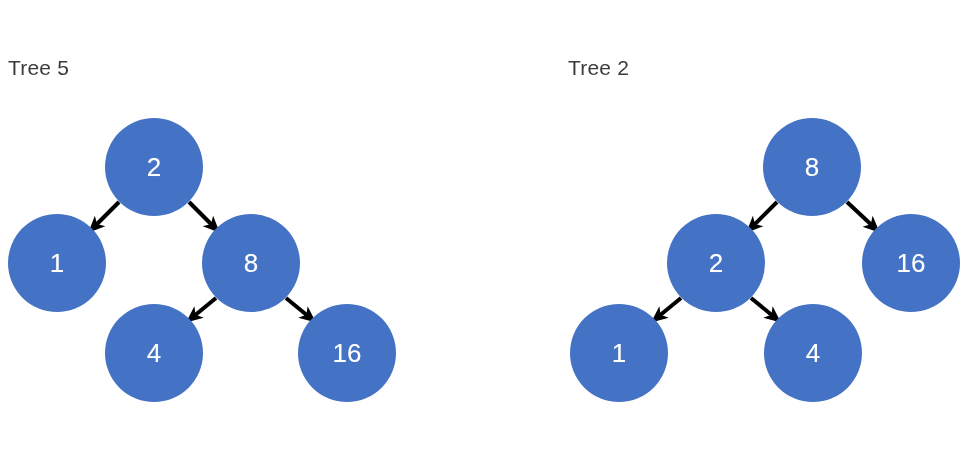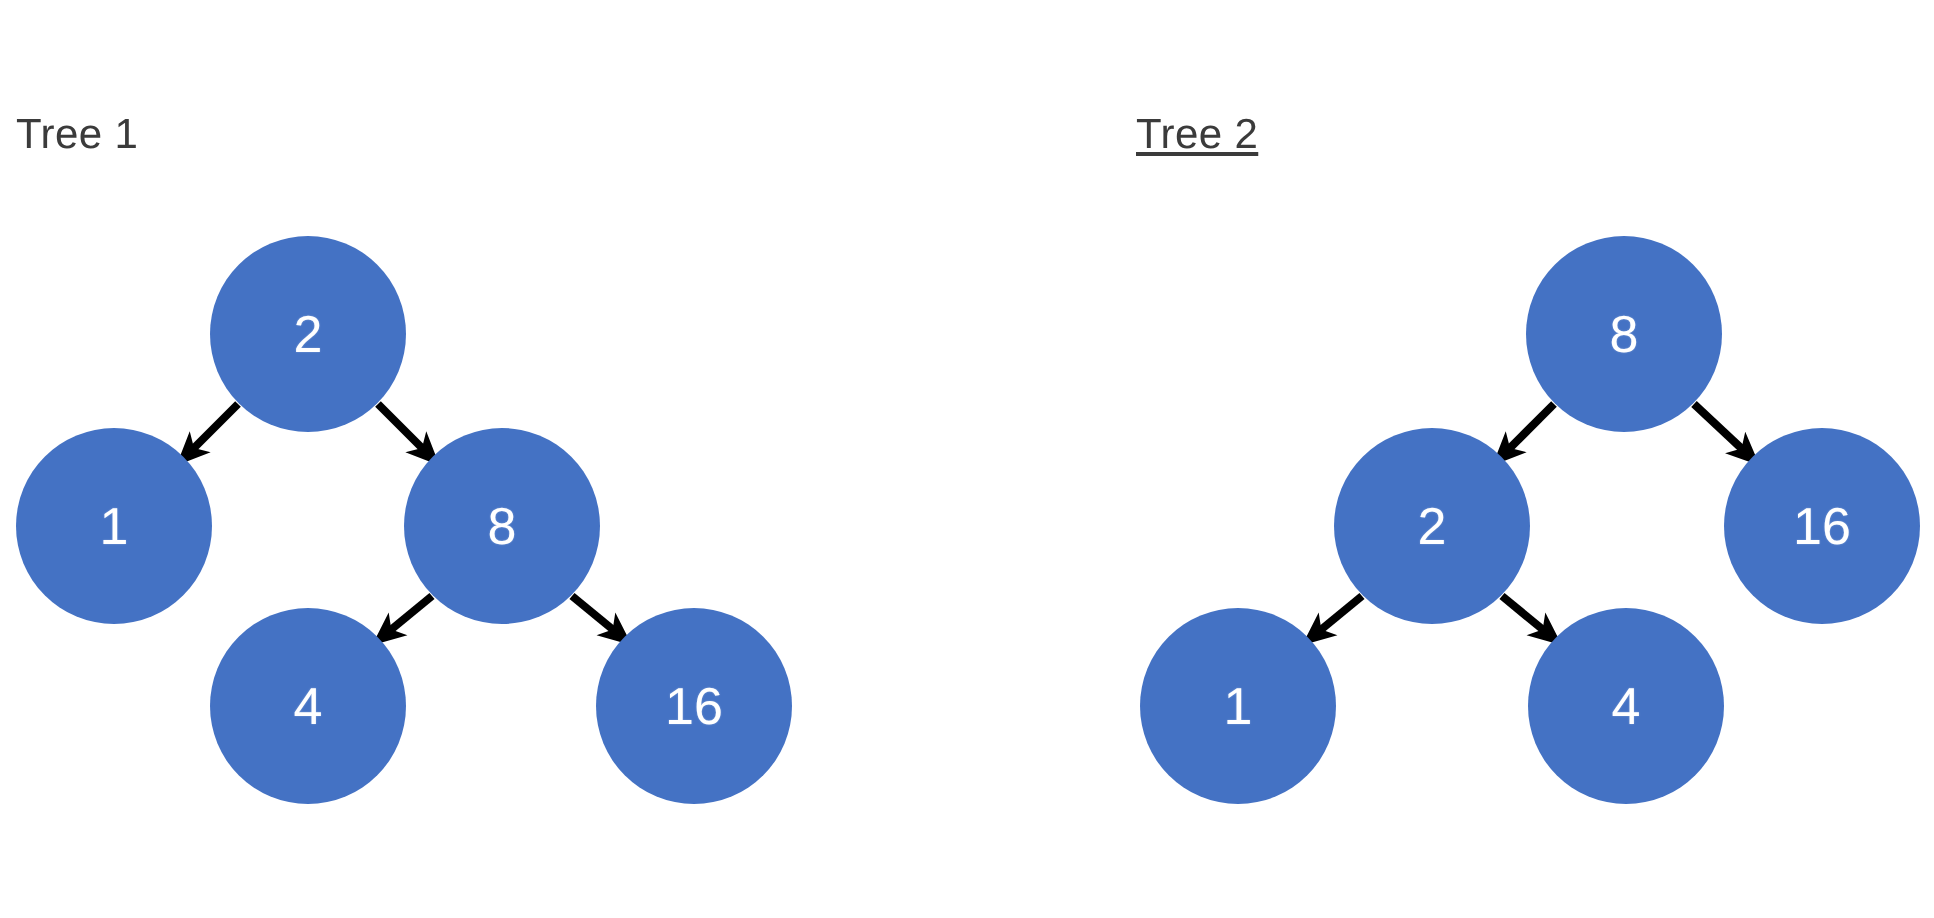--- a/index.html
+++ b/index.html
@@ -23,21 +23,21 @@
   .tree-title {
     position: absolute;
     font-family: "Liberation Sans", sans-serif;
     font-size: 21px;
     font-weight: 400;
     color: #3b3b3b;
     letter-spacing: 0.2px;
     white-space: nowrap;
   }
   #title-tree-1 { left: 8px;   top: 56px; }
-  #title-tree-2 { left: 568px; top: 56px; text-decoration: underline; }
+  #title-tree-2 { left: 568px; top: 56px; }
 
   .edges-layer {
     position: absolute;
     left: 0; top: 0;
     width: 967px;
     height: 459px;
     pointer-events: none;
   }
   .node {
     position: absolute;
@@ -56,21 +56,21 @@
     line-height: 1;
     user-select: none;
     text-shadow: 0 0 1px rgba(255,255,255,0.35);
   }
 </style>
 </head>
 <body>
 
 <div id="canvas">
 
-  <div class="tree-title" id="title-tree-1" style="left: 8px; top: 56px; color: rgb(59, 59, 59);">Tree 1</div>
+  <div class="tree-title" id="title-tree-1" style="left: 8px; top: 56px; color: rgb(59, 59, 59);">Tree 5</div>
 
   <svg class="edges-layer" id="edges-tree-1" viewBox="0 0 967 459" width="967" height="459">
       <defs>
         <marker id="arrowhead-tree-1" viewBox="0 0 10 10" refX="8.5" refY="5" markerWidth="4.2" markerHeight="4.2" orient="auto-start-reverse" markerUnits="strokeWidth">
           <path d="M 0 0.6 L 10 5 L 0 9.4 L 2.6 5 Z" fill="#000000"></path>
         </marker>
       </defs>
       <line x1="119" y1="202" x2="90" y2="231" stroke="#000000" stroke-width="4" stroke-linecap="butt" marker-end="url(#arrowhead-tree-1)"></line>
       <line x1="189" y1="202" x2="218" y2="231" stroke="#000000" stroke-width="4" stroke-linecap="butt" marker-end="url(#arrowhead-tree-1)"></line>
       <line x1="216" y1="298" x2="188" y2="321" stroke="#000000" stroke-width="4" stroke-linecap="butt" marker-end="url(#arrowhead-tree-1)"></line>

